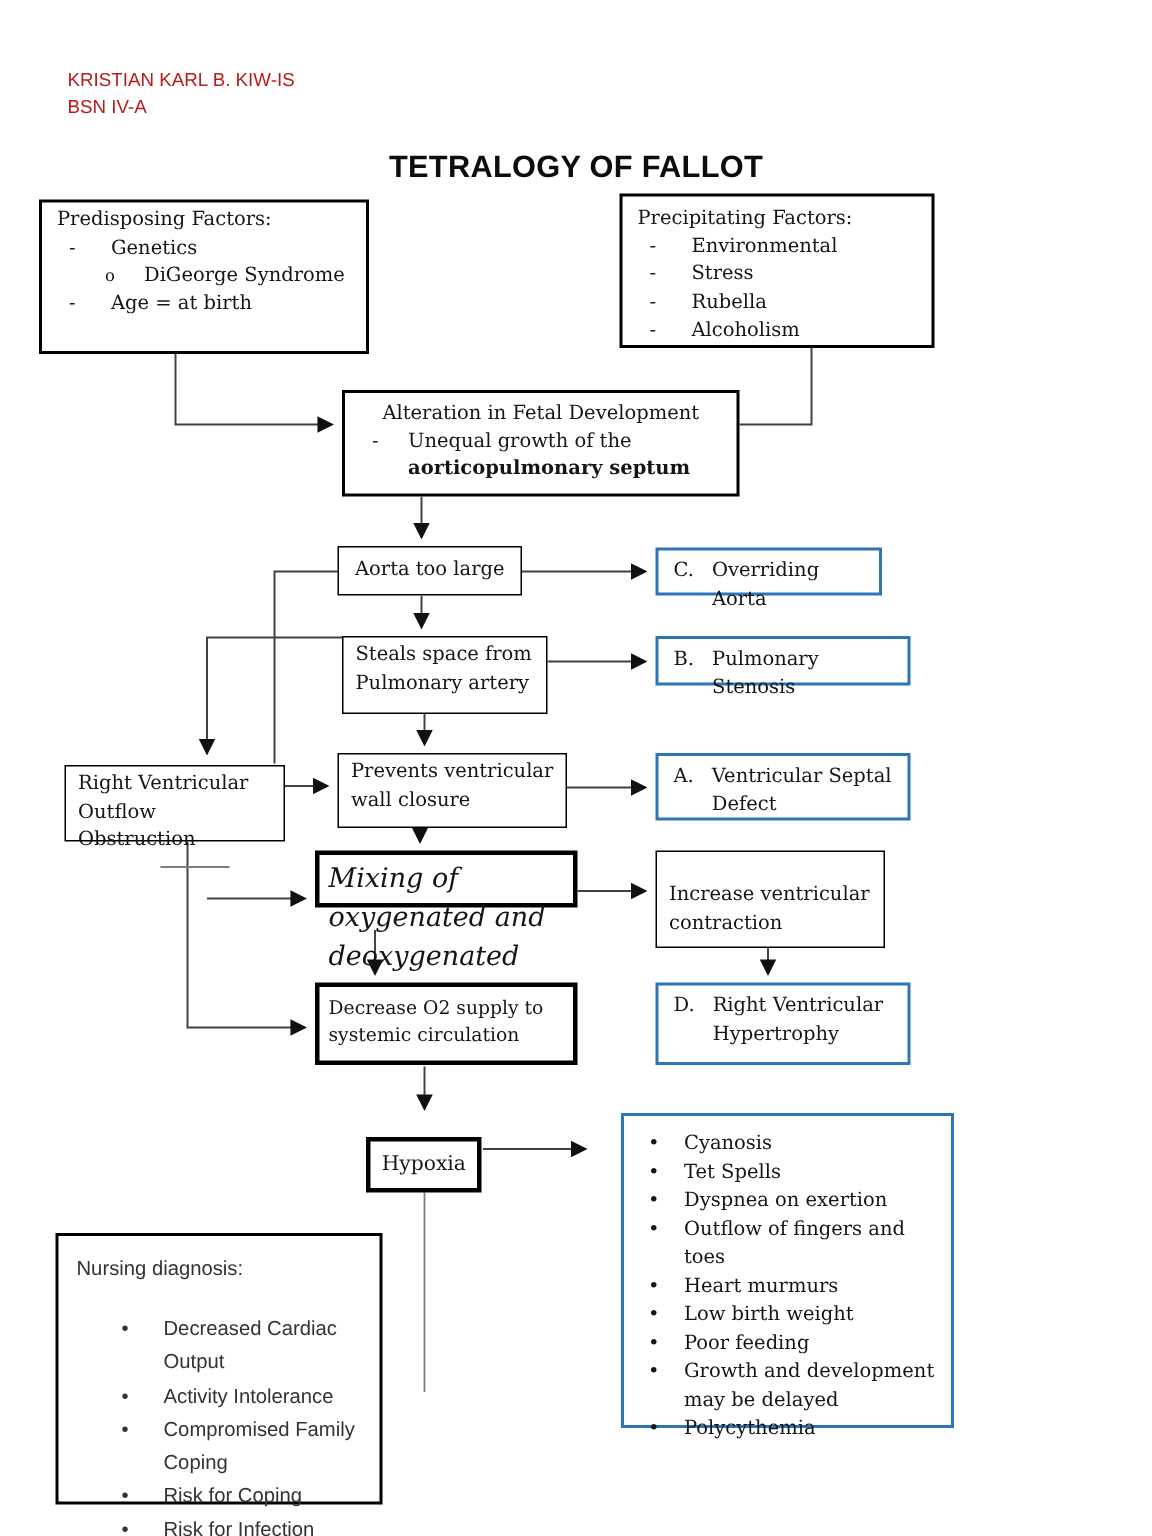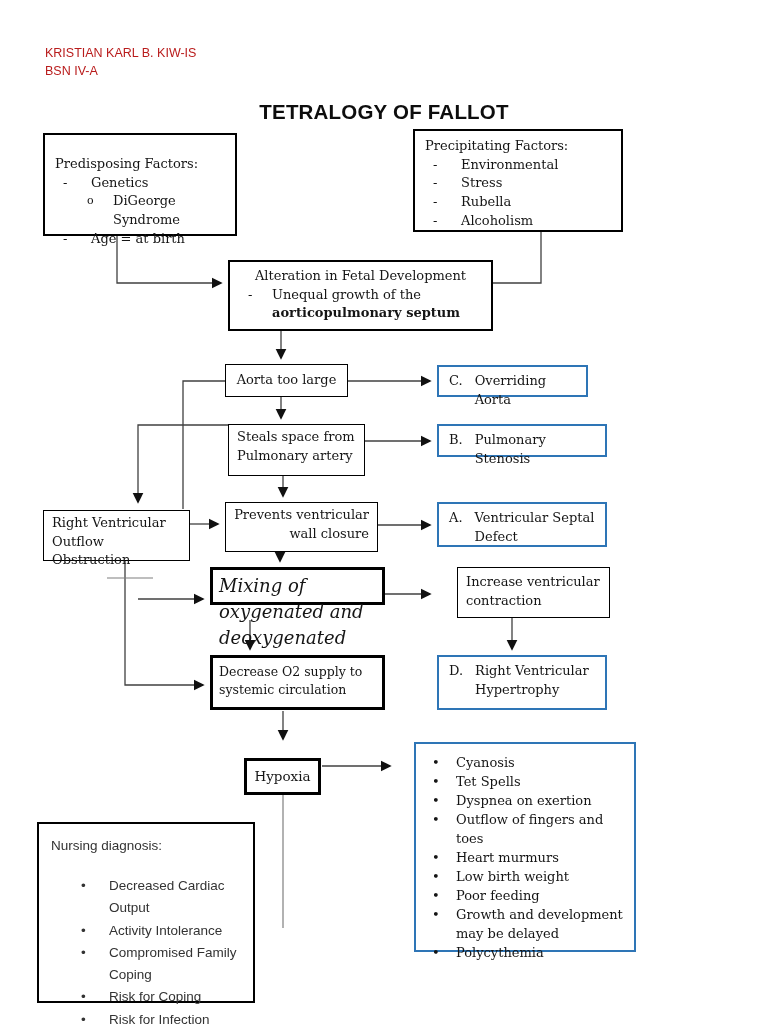--- a/index.html
+++ b/index.html
@@ -15,32 +15,32 @@
 
   .box{position:absolute;background:#fff;z-index:2;box-sizing:border-box;
        font-size:13px;line-height:1.44;}
   .bk2{border:1.8px solid #000;}
   .bk25{border:2.4px solid #000;}
   .bk3{border:3px solid #000;}
   .blue2{border:2px solid var(--accent);}
   .blue3{border:2.6px solid var(--accent);}
 
   
-  .b-predisposing{left:43px;top:133px;width:194px;height:103px;padding:20px 6px 6px 10px;}
+  .b-predisposing{left:26px;top:133px;width:220px;height:103px;padding:3px 6px 6px 10px;}
   .b-precipitating{left:413px;top:129px;width:210px;height:103px;padding:6px 6px 6px 10px;}
   .b-alteration{left:228px;top:260px;width:265px;height:71px;padding:5px 8px;}
   .b-aorta{left:225px;top:364px;width:123px;height:33px;display:flex;align-items:center;justify-content:center;}
   .b-c{left:437px;top:365px;width:151px;height:32px;}
   .b-steals{left:228px;top:424px;width:137px;height:52px;padding:3px 8px;}
   .b-b{left:437px;top:424px;width:170px;height:33px;}
   .b-rvoo{left:43px;top:510px;width:147px;height:51px;padding:3px 8px;}
-  .b-prevents{left:225px;top:502px;width:153px;height:50px;padding:3px 8px;text-align:right;}
+  .b-prevents{left:225px;top:502px;width:153px;height:50px;padding:3px 8px;}
   .b-a{left:437px;top:502px;width:170px;height:45px;}
   .b-mixing{left:210px;top:567px;width:175px;height:38px;padding:3px 6px;font-size:18px;font-style:italic;}
-  .b-increase{left:437px;top:567px;width:153px;height:51px;padding:5px 8px;margin-left:20px;}
+  .b-increase{left:437px;top:567px;width:153px;height:65px;padding:20px 8px;}
   .b-decrease{left:210px;top:655px;width:175px;height:55px;padding:5px 6px;font-size:12.5px;}
   .b-d{left:437px;top:655px;width:170px;height:55px;padding-top:5px;}
   .b-hypoxia{left:244px;top:746px;width:77px;height:37px;display:flex;align-items:center;justify-content:center;font-size:13.5px;margin-top:12px;}
   .b-symptoms{left:414px;top:742px;width:222px;height:210px;padding:10px 6px 6px 6px;}
   .b-nursing{left:37px;top:822px;width:218px;height:181px;padding:12px 8px 8px 12px;
              font-family:"Liberation Sans",sans-serif;font-size:13.5px;color:#333;}
 
   
   .letterbox{display:flex;align-items:flex-start;padding:5px 6px 4px 10px;}
   .letterbox .lt{flex:0 0 auto;margin-right:12px;}

